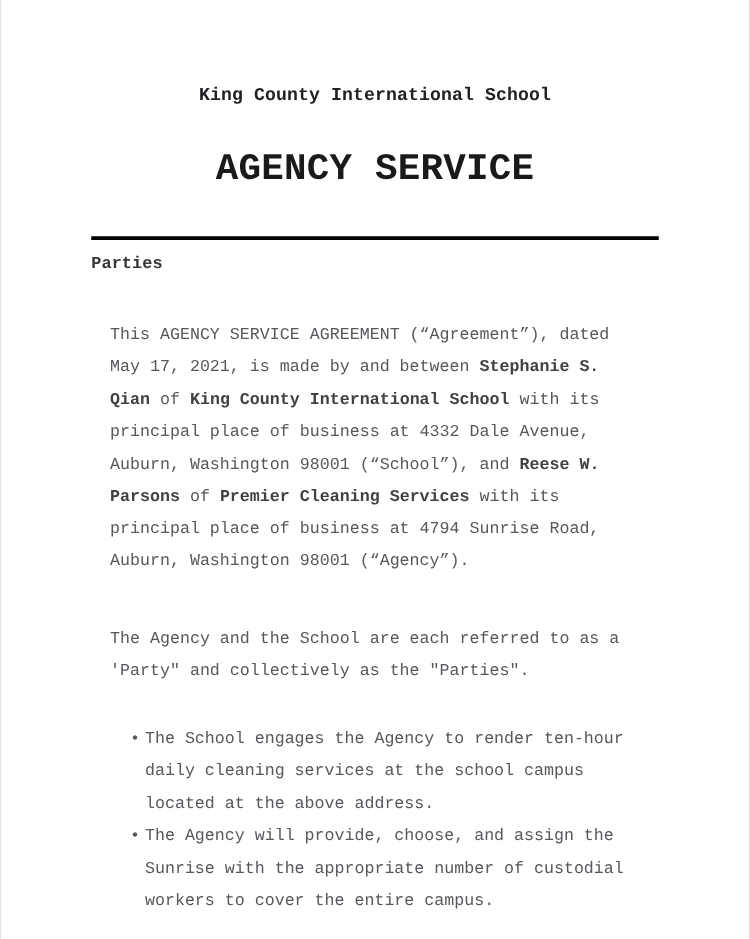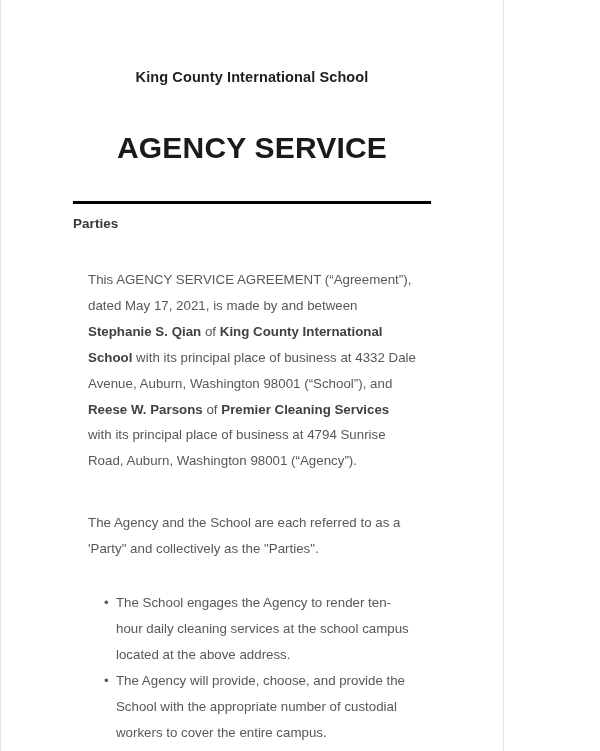--- a/index.html
+++ b/index.html
@@ -6,42 +6,43 @@
     margin: 0;
     padding: 0;
     background: #ffffff;
   }
   body {
     font-family: "Liberation Sans", sans-serif;
     -webkit-font-smoothing: antialiased;
   }
   .page {
     position: relative;
-    width: 504px;
+    width: 600px;
     height: 751px;
     background: #ffffff;
     border-left: 1px solid #e3e3e3;
     border-right: 1px solid #e3e3e3;
     box-sizing: border-box;
     overflow: hidden;
+    font-family: Liberation Mono, monospace;
   }
   .content {
     padding: 0 72px;
   }
   .doc-subtitle {
     margin: 0;
     padding-top: 69px;
     text-align: center;
     font-size: 14.5px;
     font-weight: bold;
     color: #202124;
     letter-spacing: 0.1px;
   }
   .doc-title {
-    margin: 16px;
+    margin: 4px;
     padding-top: 26px;
     text-align: center;
     font-size: 30px;
     line-height: 1.43;
     font-weight: bold;
     color: #1a1a1a;
     letter-spacing: 0.2px;
   }
   .rule {
     margin-top: 31px;
@@ -109,19 +110,19 @@
     <h2 class="section-heading">Parties</h2>
 
     <p class="body-text"><span>This AGENCY SERVICE AGREEMENT (“Agreement”), dated May 17, 2021, is made by and between </span><b>Stephanie S. Qian</b><span> of </span><b>King County International School</b><span> with its principal place of business at 4332 Dale Avenue, Auburn, Washington 98001 (“School”), and </span><b>Reese W. Parsons</b><span> of </span><b>Premier Cleaning Services</b><span> with its principal place of business at 4794 Sunrise Road, Auburn, Washington 98001 (“Agency”).</span></p>
 
     <p class="body-text">The Agency and the School are each referred to as a 'Party" and collectively as the "Parties".</p>
 
 
 
     <ul class="bullets">
       <li>The School engages the Agency to render ten-hour daily cleaning services at the school campus located at the above address.</li>
-      <li>The Agency will provide, choose, and provide the School with the appropriate number of custodial workers to cover the entire campus.</li>
+      <li>The Agency will provide, choose, and assign the Sunrise with the appropriate number of custodial workers to cover the entire campus.</li>
     </ul>
 
     <p class="body-text tight">In consideration of the mutual promises and covenants in this Agreement, of which the receipt and sufficiency are hereby acknowledged, the Parties further agree to the terms as follows:</p>
 
   </div>
 </div>
 
 </body></html>

